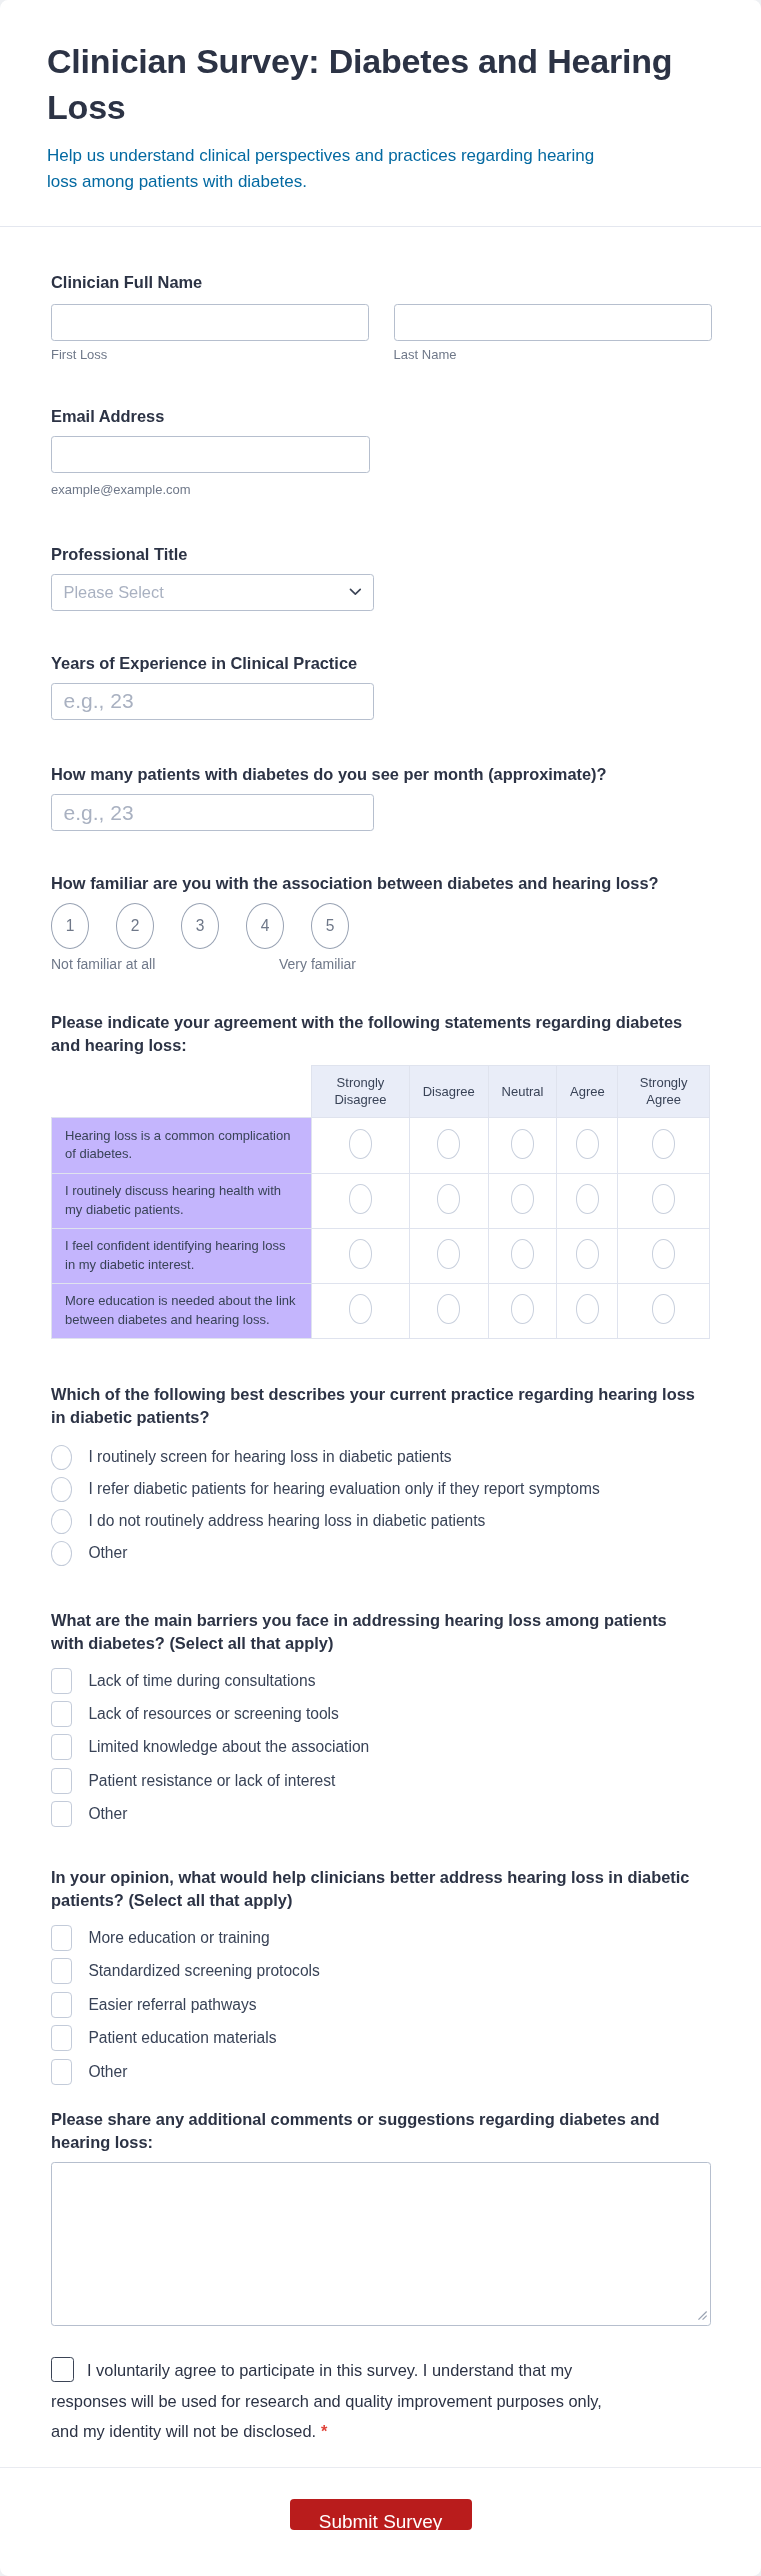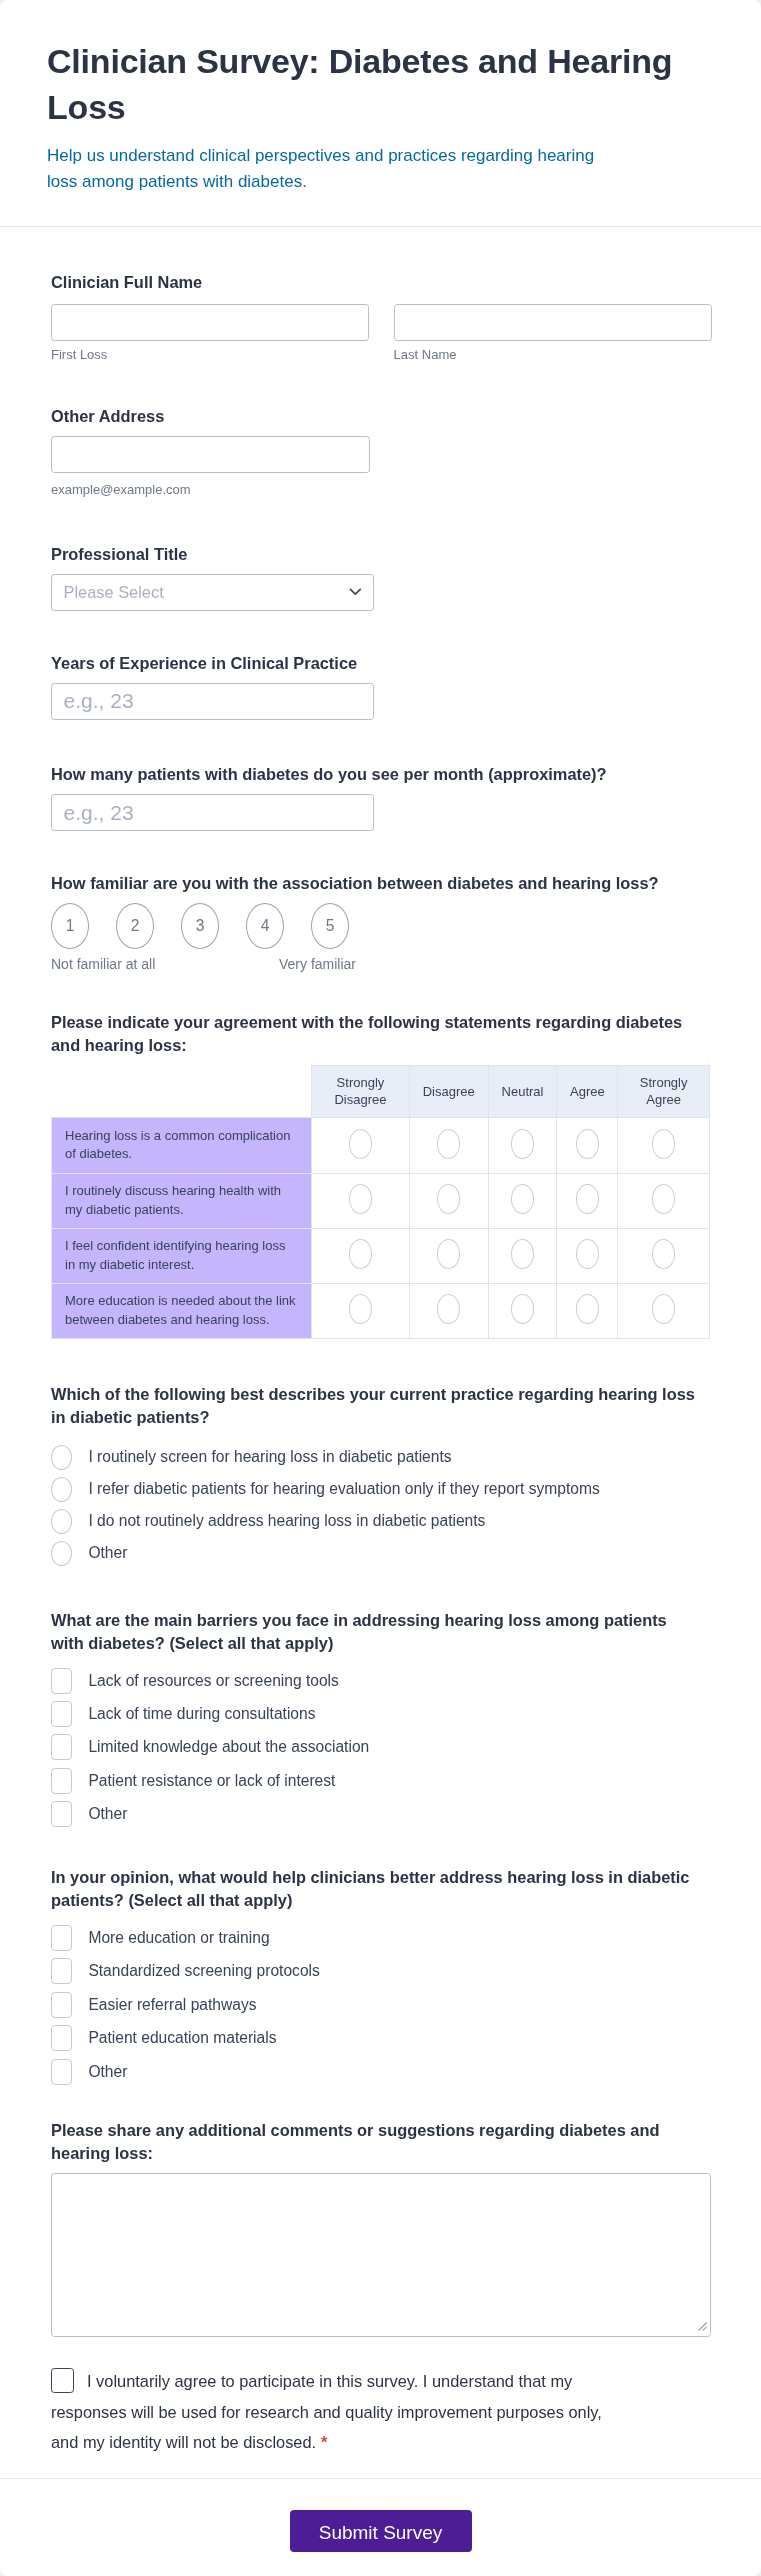--- a/index.html
+++ b/index.html
@@ -126,22 +126,22 @@
     border: 1.6px solid #3b4456; border-radius: 3.3px; background: #fff;
     vertical-align: -5.7px; margin-right: 13px; cursor: pointer;
   }
   .req { color: #e0443a; font-weight: 700; margin-left: 4.9px; }
   
   .footer {
     margin-top: 21px; border-top: 0.8px solid #e9ebf1;
     padding-top: 31px; text-align: center;
   }
   .submit-btn {
-    display: inline-block; width: 182px; height: 42px;
-    background: #4c1d95; border: none; border-radius: 4.1px;
+    display: inline-block; width: 182px; height: 31px;
+    background: #b91c1c; border: none; border-radius: 4.1px;
     color: #ffffff; font-size: 19px; font-weight: 500;
     font-family: "Liberation Sans", sans-serif; cursor: pointer;
     line-height: 46px;
   }
 </style>
 </head>
 <body>
 
 <div class="card">
 
@@ -160,21 +160,21 @@
           <div class="sub-label">First Loss</div>
         </div>
         <div class="name-col">
           <input type="text" style="">
           <div class="sub-label">Last Name</div>
         </div>
       </div>
     </div>
 
     <div class="q">
-      <div class="q-label">Other Address</div>
+      <div class="q-label">Email Address</div>
       <div class="mt10">
         <input type="text" style="width: 319px;">
       </div>
       <div class="sub-label" style="margin-top:8.2px">example@example.com</div>
     </div>
 
     <div class="q" style="margin-top:46px">
       <div class="q-label">Professional Title</div>
       <div class="select-wrap">
         <select>
@@ -285,25 +285,25 @@
           <span class="opt-text">Other</span>
         </div>
       </div>
     </div>
 
     <div class="q">
       <div class="q-label">What are the main barriers you face in addressing hearing loss among patients with diabetes? (Select all that apply)</div>
       <div class="opt-list" style="margin-top:13px">
         <div class="opt-row">
           <span class="check-ctl"></span>
+          <span class="opt-text">Lack of time during consultations</span>
+        </div>
+        <div class="opt-row">
+          <span class="check-ctl"></span>
           <span class="opt-text">Lack of resources or screening tools</span>
-        </div>
-        <div class="opt-row">
-          <span class="check-ctl"></span>
-          <span class="opt-text">Lack of time during consultations</span>
         </div>
         <div class="opt-row">
           <span class="check-ctl"></span>
           <span class="opt-text">Limited knowledge about the association</span>
         </div>
         <div class="opt-row">
           <span class="check-ctl"></span>
           <span class="opt-text">Patient resistance or lack of interest</span>
         </div>
         <div class="opt-row">
@@ -332,21 +332,21 @@
           <span class="check-ctl"></span>
           <span class="opt-text">Patient education materials</span>
         </div>
         <div class="opt-row">
           <span class="check-ctl"></span>
           <span class="opt-text">Other</span>
         </div>
       </div>
     </div>
 
-    <div class="q" style="margin-top:34px">
+    <div class="q" style="margin-top:23px">
       <div class="q-label">Please share any additional comments or suggestions regarding diabetes and hearing loss:</div>
       <div class="ta-wrap">
         <textarea style=""></textarea>
         <svg class="grip" width="11.5" height="11.5" viewBox="0 0 14 14">
           <line x1="3" y1="13" x2="13" y2="3" stroke="#9aa3b2" stroke-width="1.5"></line>
           <line x1="8" y1="13" x2="13" y2="8" stroke="#9aa3b2" stroke-width="1.5"></line>
         </svg>
       </div>
     </div>
 

